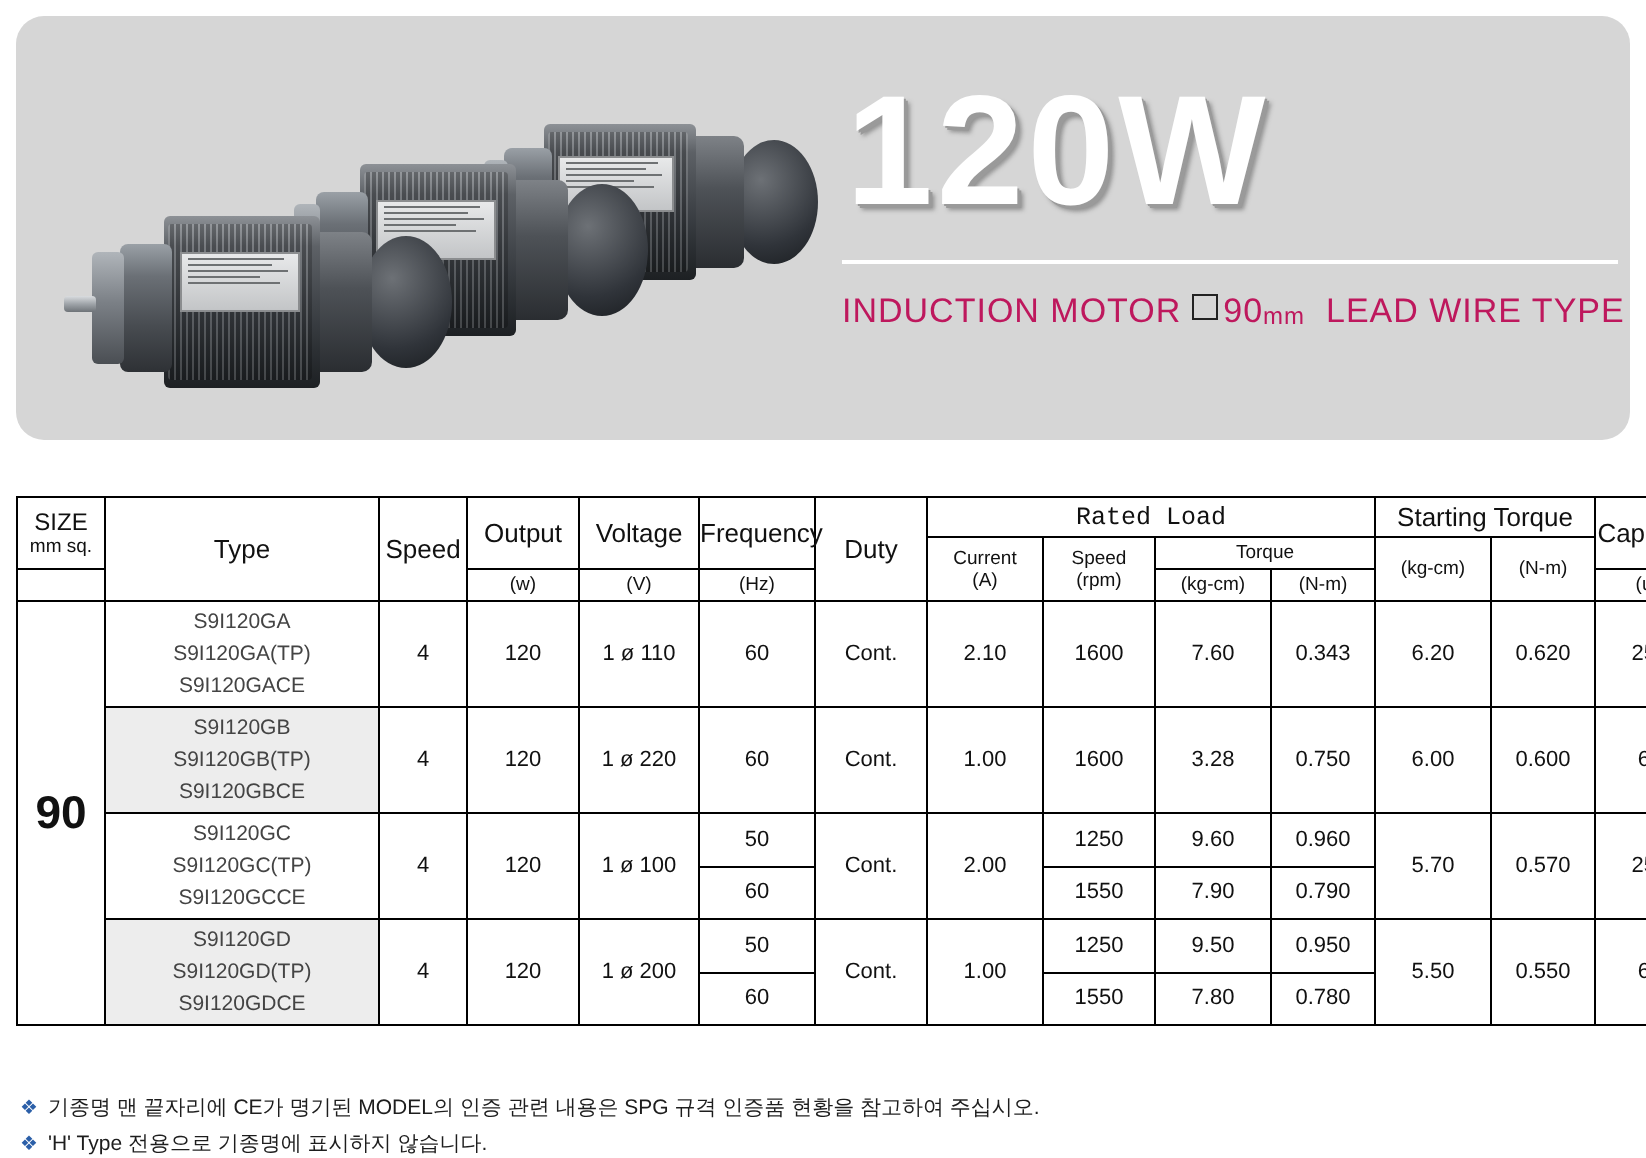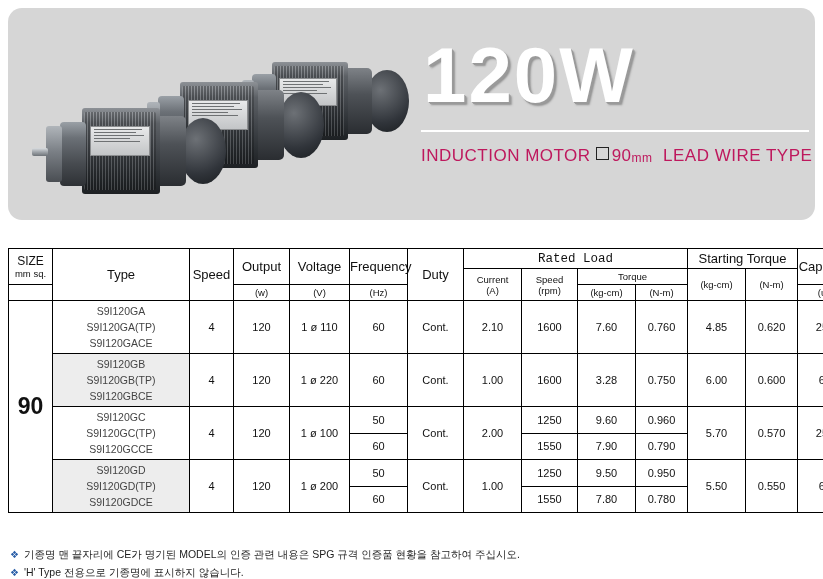--- a/index.html
+++ b/index.html
@@ -350,22 +350,22 @@
             <div>S9I120GACE</div>
           </td>
           <td>4</td>
           <td>120</td>
           <td>1 ø 110</td>
           <td>60</td>
           <td>Cont.</td>
           <td>2.10</td>
           <td>1600</td>
           <td>7.60</td>
-          <td>0.760</td>
-          <td>4.85</td>
+          <td>0.343</td>
+          <td>6.20</td>
           <td>0.620</td>
           <td>25.0</td>
         </tr>
 
         <tr>
           <td class="type-cell shade">
             <div>S9I120GB</div>
             <div>S9I120GB(TP)</div>
             <div>S9I120GBCE</div>
           </td>

